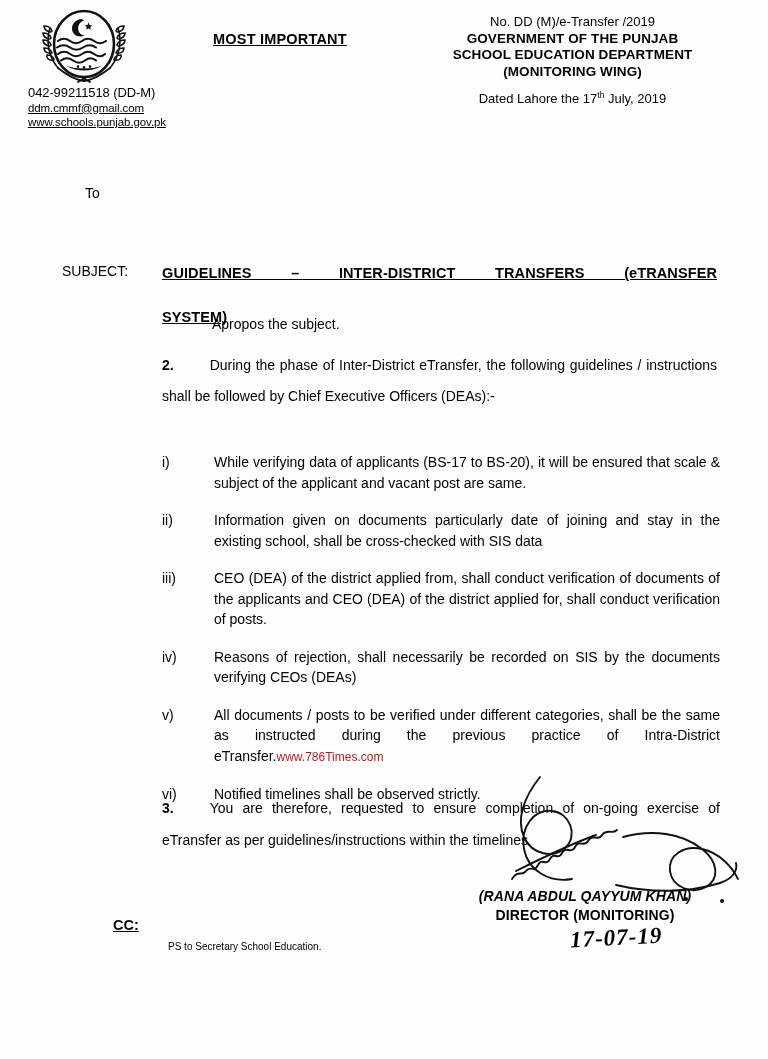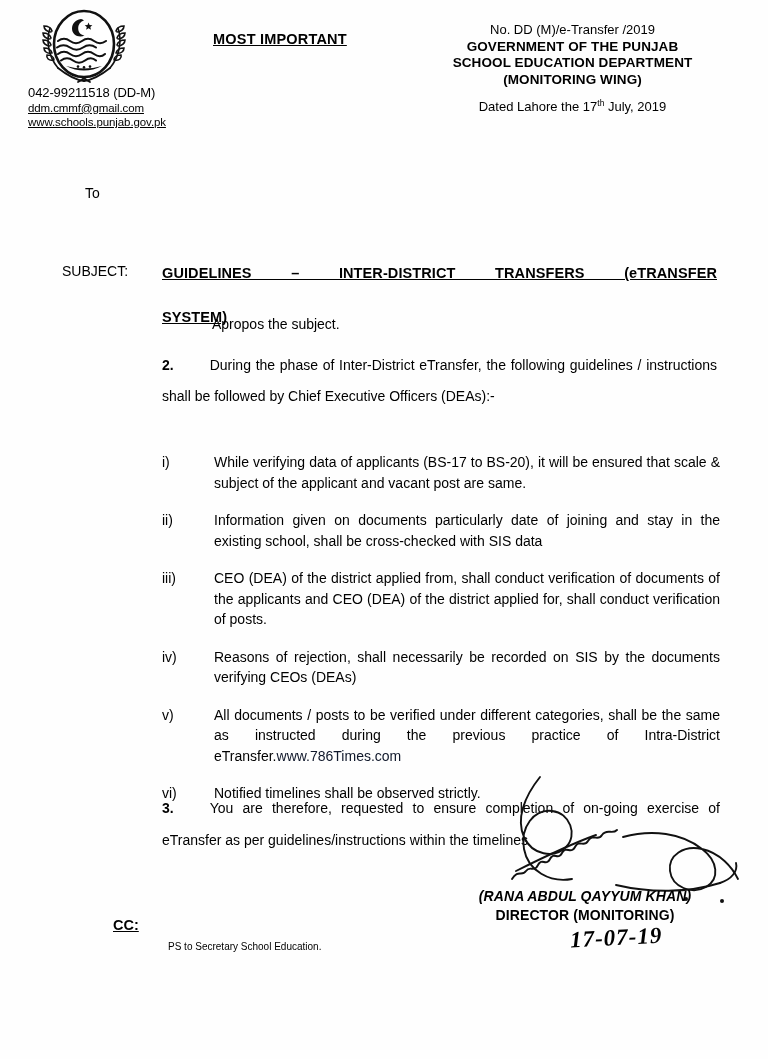--- a/index.html
+++ b/index.html
@@ -62,21 +62,21 @@
     top: 31px;
     font-size: 14.5px;
     font-weight: bold;
     text-decoration: underline;
     letter-spacing: 0.2px;
   }
 
   .gov-block {
     position: absolute;
     left: 400px;
-    top: 22px;
+    top: 14px;
     width: 345px;
     text-align: center;
     font-size: 13.5px;
     line-height: 16.5px;
   }
   .gov-ref { font-weight: normal; font-size: 13px; }
   .gov-line { font-weight: bold; letter-spacing: 0.1px; }
   .gov-date { font-weight: normal; margin-top: 7px; font-size: 13px; }
   .gov-date sup { font-size: 8.5px; vertical-align: super; }
 
@@ -153,22 +153,22 @@
   }
   .list-marker {
     flex: 0 0 52px;
     text-align: left;
   }
   .list-body {
     flex: 1 1 auto;
     text-align: justify;
   }
   .watermark-inline {
-    color: #0f172a;
-    font-size: 14px;
+    color: #b91c1c;
+    font-size: 12px;
   }
 
   .para3 {
     position: absolute;
     left: 162px;
     top: 792px;
     width: 558px;
     font-size: 14px;
     line-height: 32px;
     text-align: justify;

